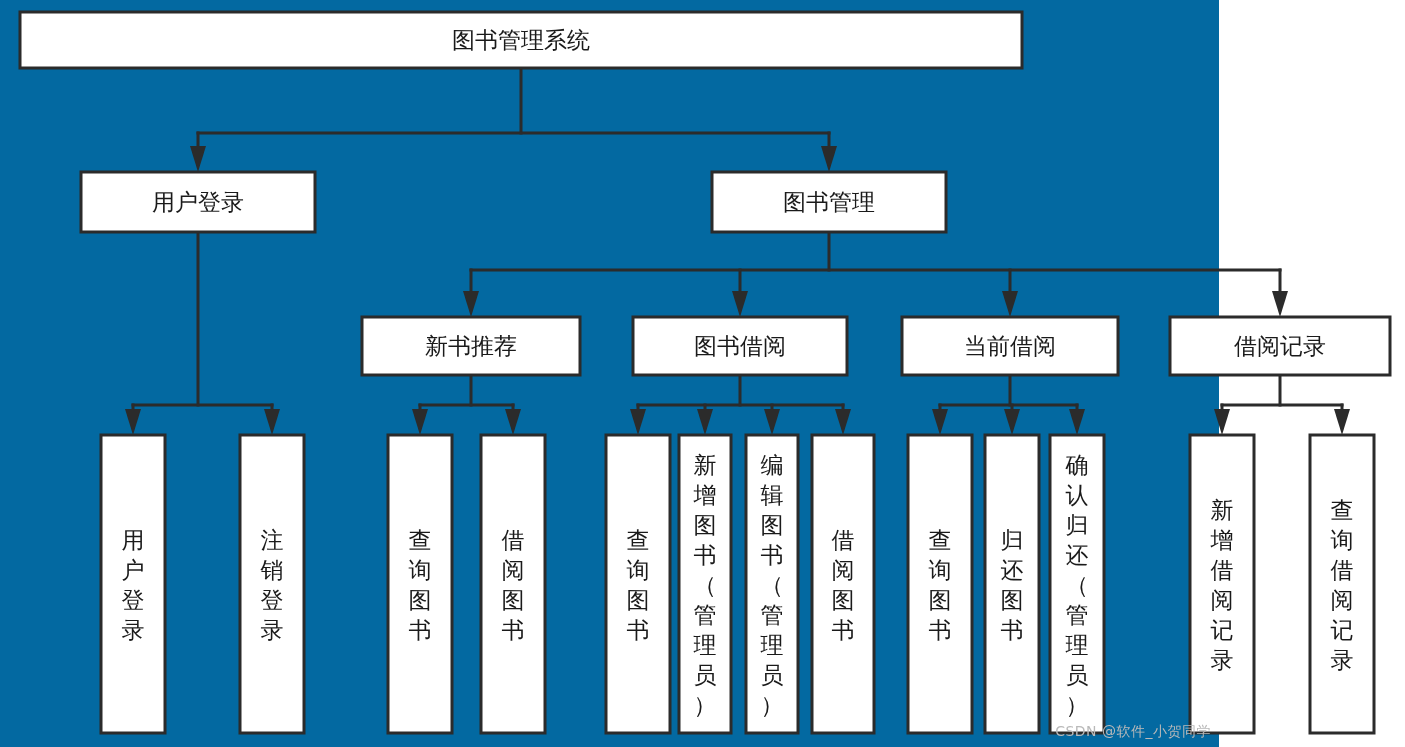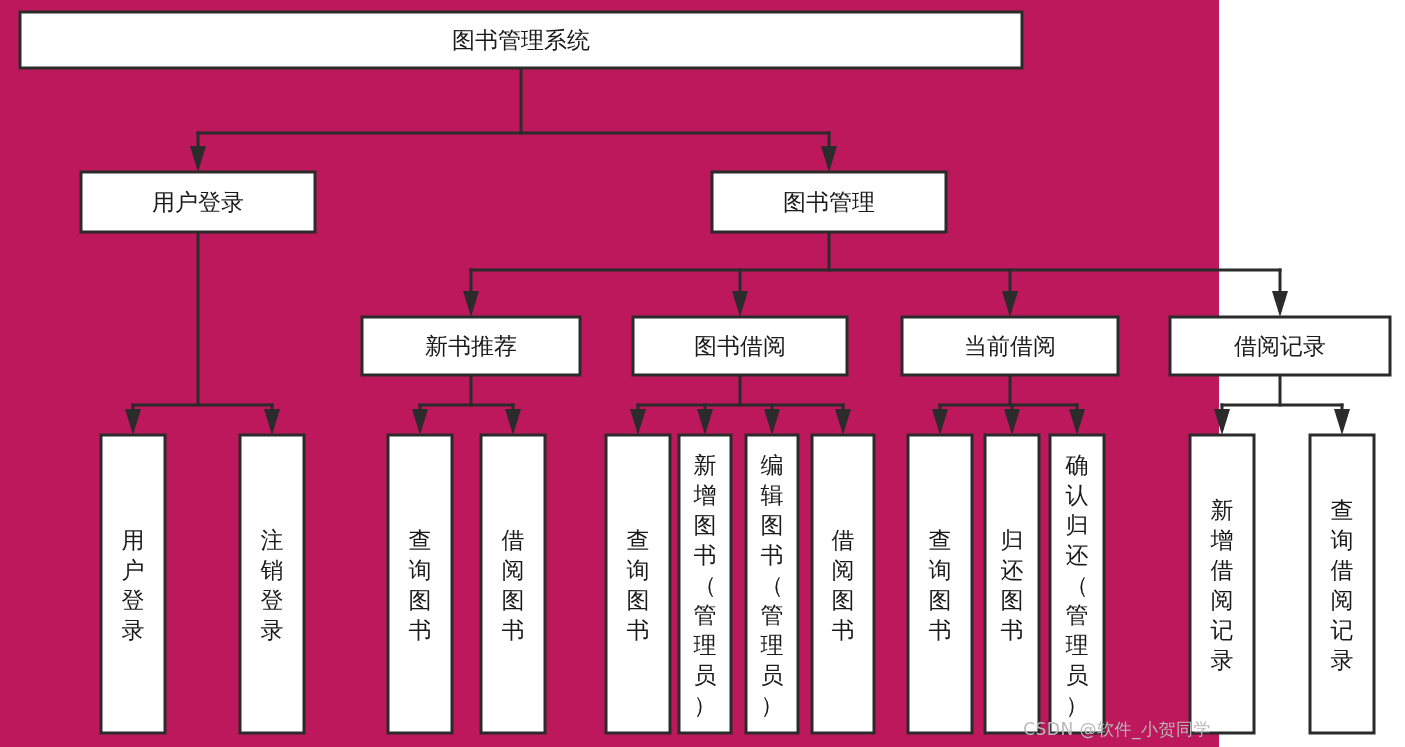--- a/index.html
+++ b/index.html
@@ -3,40 +3,40 @@
 <meta charset="utf-8">
 <title>图书管理系统 功能结构图</title>
 <style>
   html,body{margin:0;padding:0;background:#ffffff;}
   body{
     width:1405px;height:747px;
     font-family:"DejaVu Sans","Liberation Sans",sans-serif;
     overflow:hidden;
     position:relative;
   }
-  #diagram-root{position:relative;width:1219px;height:747px;background:#be185d;}
+  #diagram-root{position:relative;width:1219px;height:747px;background:#0369a1;}
   svg#diagram-svg{position:absolute;left:0;top:0;width:1405px;height:747px;}
 
   .node-rect{fill:#ffffff;stroke:#2b2b2b;stroke-width:3;}
   .connector{stroke:#2b2b2b;stroke-width:3;fill:none;stroke-linecap:square;}
   .arrow-head{fill:#2b2b2b;stroke:none;}
 
   .node-label{
     font-family:"DejaVu Sans","Liberation Sans",sans-serif;
     fill:#1a1a1a;
     text-anchor:middle;
     dominant-baseline:middle;
   }
   .node-label.horizontal{font-size:23px;}
   .node-label.vertical{font-size:23px;}
 
   .watermark{
     position:absolute;
     right:8px;bottom:6px;
-    font-size:17px;
+    font-size:14px;
     color:#b9b9b9;
     font-family:"DejaVu Sans","Liberation Sans",sans-serif;
     letter-spacing:0.5px;
     white-space:nowrap;
     pointer-events:none;
   }
 </style>
 </head>
 <body>
 

